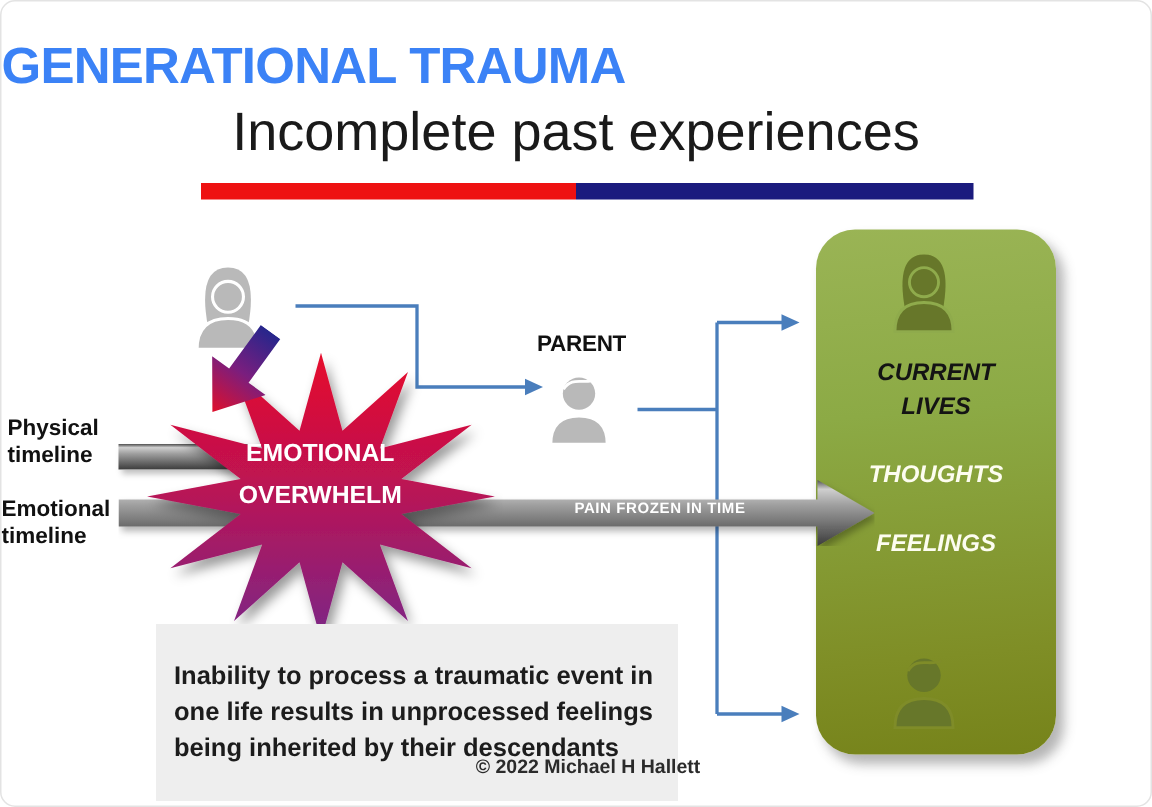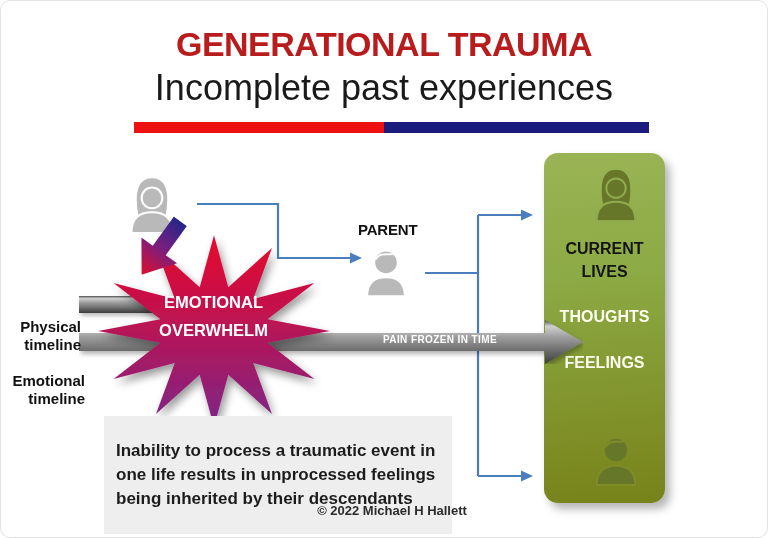--- a/index.html
+++ b/index.html
@@ -2,43 +2,43 @@
 <html><head>
 <meta charset="utf-8">
 <style>
   html,body{margin:0;padding:0;background:#fff;}
   *{box-sizing:border-box;font-family:"Liberation Sans",sans-serif;}
   #canvas{position:relative;width:768px;height:538px;background:#fff;overflow:hidden;
           border:1px solid #e3e3e3;border-radius:10px;}
   .abs{position:absolute;}
 
   
-  .title{left:0;top:24px;width:100%;text-align:center;font-size:34px;font-weight:700;
-         color:#b91c1c;letter-spacing:-.5px;z-index:5;}
+  .title{left:0;top:24px;width:100%;text-align:left;font-size:34px;font-weight:700;
+         color:#3b82f6;letter-spacing:-.5px;z-index:5;}
   .subtitle{left:0;top:66px;width:100%;text-align:center;font-size:36px;font-weight:400;
             color:#1a1a1a;z-index:5;}
   .divider{left:133px;top:121px;height:11px;display:flex;z-index:5;}
   .divider .red{width:250px;height:100%;background:#ee1111;}
   .divider .navy{width:265px;height:100%;background:#1b1b7e;}
 
   
-  .green-panel{left:543px;top:152px;width:121px;height:350px;border-radius:14px;
+  .green-panel{left:543px;top:152px;width:160px;height:350px;border-radius:26px;
       background:linear-gradient(175deg,#9ab455 0%,#8caa45 35%,#7f8e26 80%,#76831a 100%);
-      box-shadow:5px 6px 8px rgba(90,90,90,.45);z-index:1;}
+      box-shadow:5px 6px 8px rgba(90,90,90,.45);z-index:1;font-style:italic;}
   .panel-text{position:absolute;left:0;width:100%;text-align:center;font-weight:700;
       font-size:16px;white-space:pre-line;line-height:23px;}
   .panel-dark{color:#141414;}
   .panel-light{color:#fdfdf0;}
 
   
   #connectors{left:0;top:0;z-index:2;}
 
   
-  .tl-label{font-size:15px;font-weight:600;color:#111;text-align:right;
-      white-space:pre-line;line-height:18px;z-index:6;margin-top:41px;}
+  .tl-label{font-size:15px;font-weight:600;color:#111;text-align:left;
+      white-space:pre-line;line-height:18px;z-index:6;}
   .bar-physical{left:78px;top:295px;width:142px;height:17px;z-index:3;
       background:linear-gradient(180deg,#4e4e4e 0%,#cfcfcf 14%,#9f9f9f 38%,#6c6c6c 70%,#3c3c3c 100%);
       box-shadow:2px 3px 4px rgba(0,0,0,.25);}
   #pain-arrow{left:78px;top:319px;z-index:3;}
   .pain-label{left:358px;top:333px;width:162px;text-align:center;font-size:10px;font-weight:700;
       color:#fff;letter-spacing:.4px;z-index:4;}
 
   
   #starburst{left:92px;top:229px;z-index:4;}
   .star-text{left:129px;top:287px;width:167px;text-align:center;font-size:16.5px;font-weight:700;

